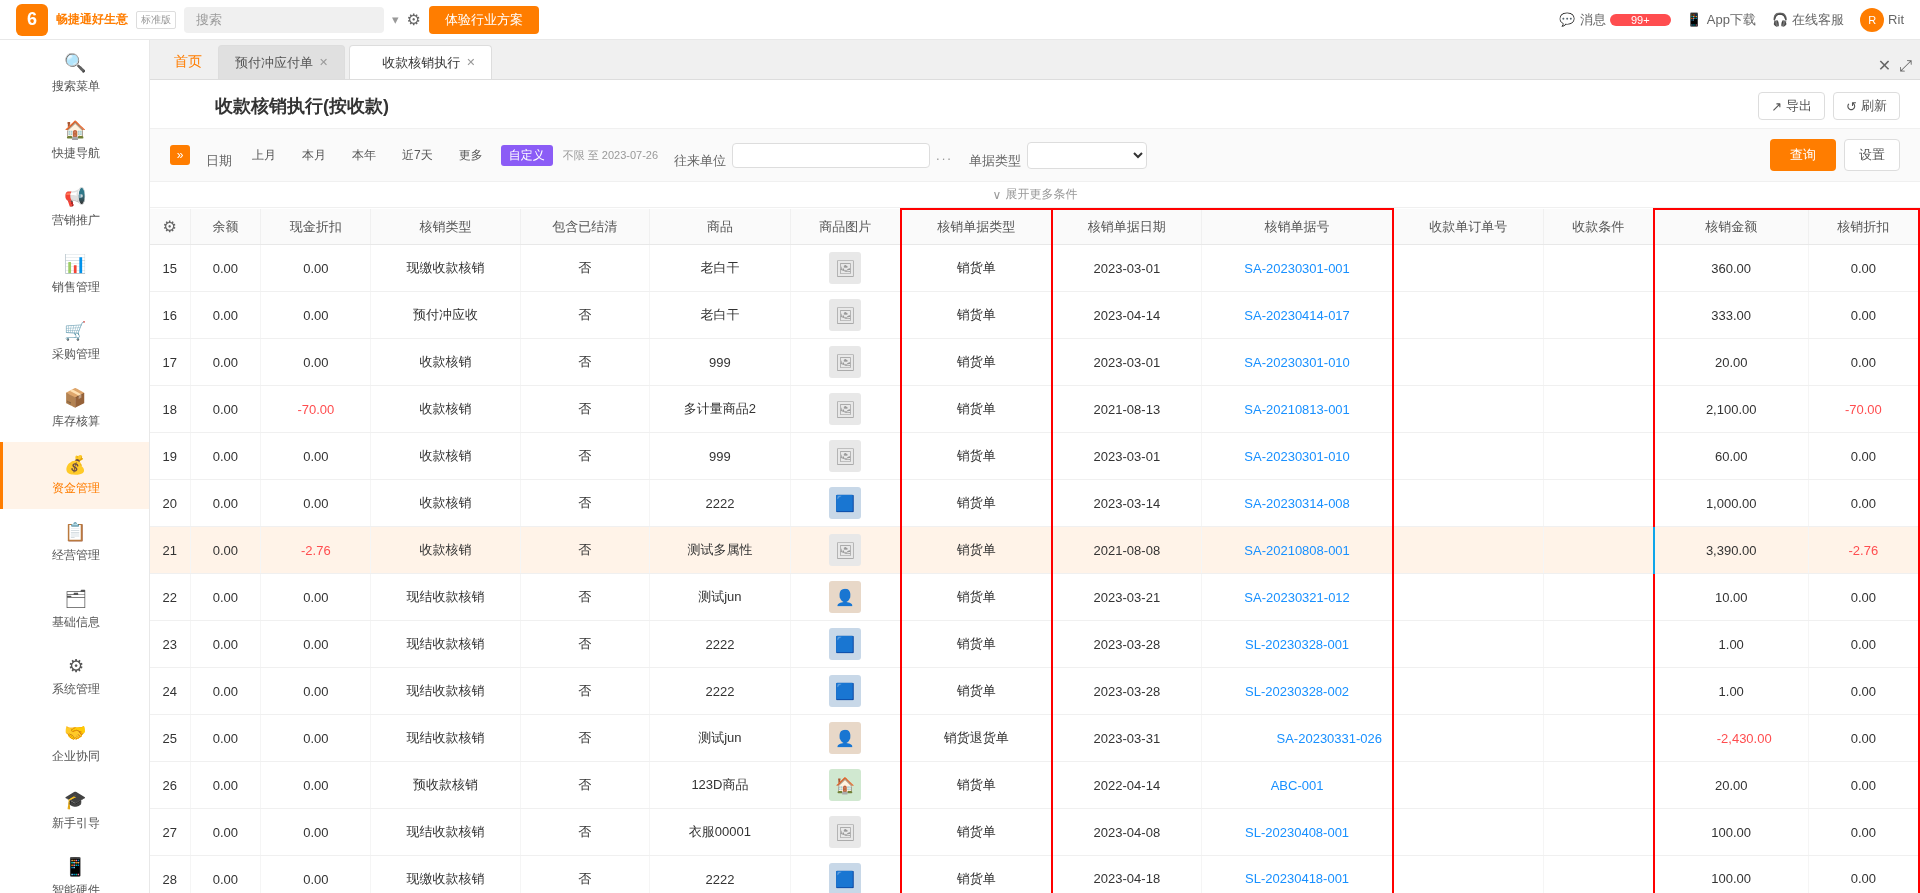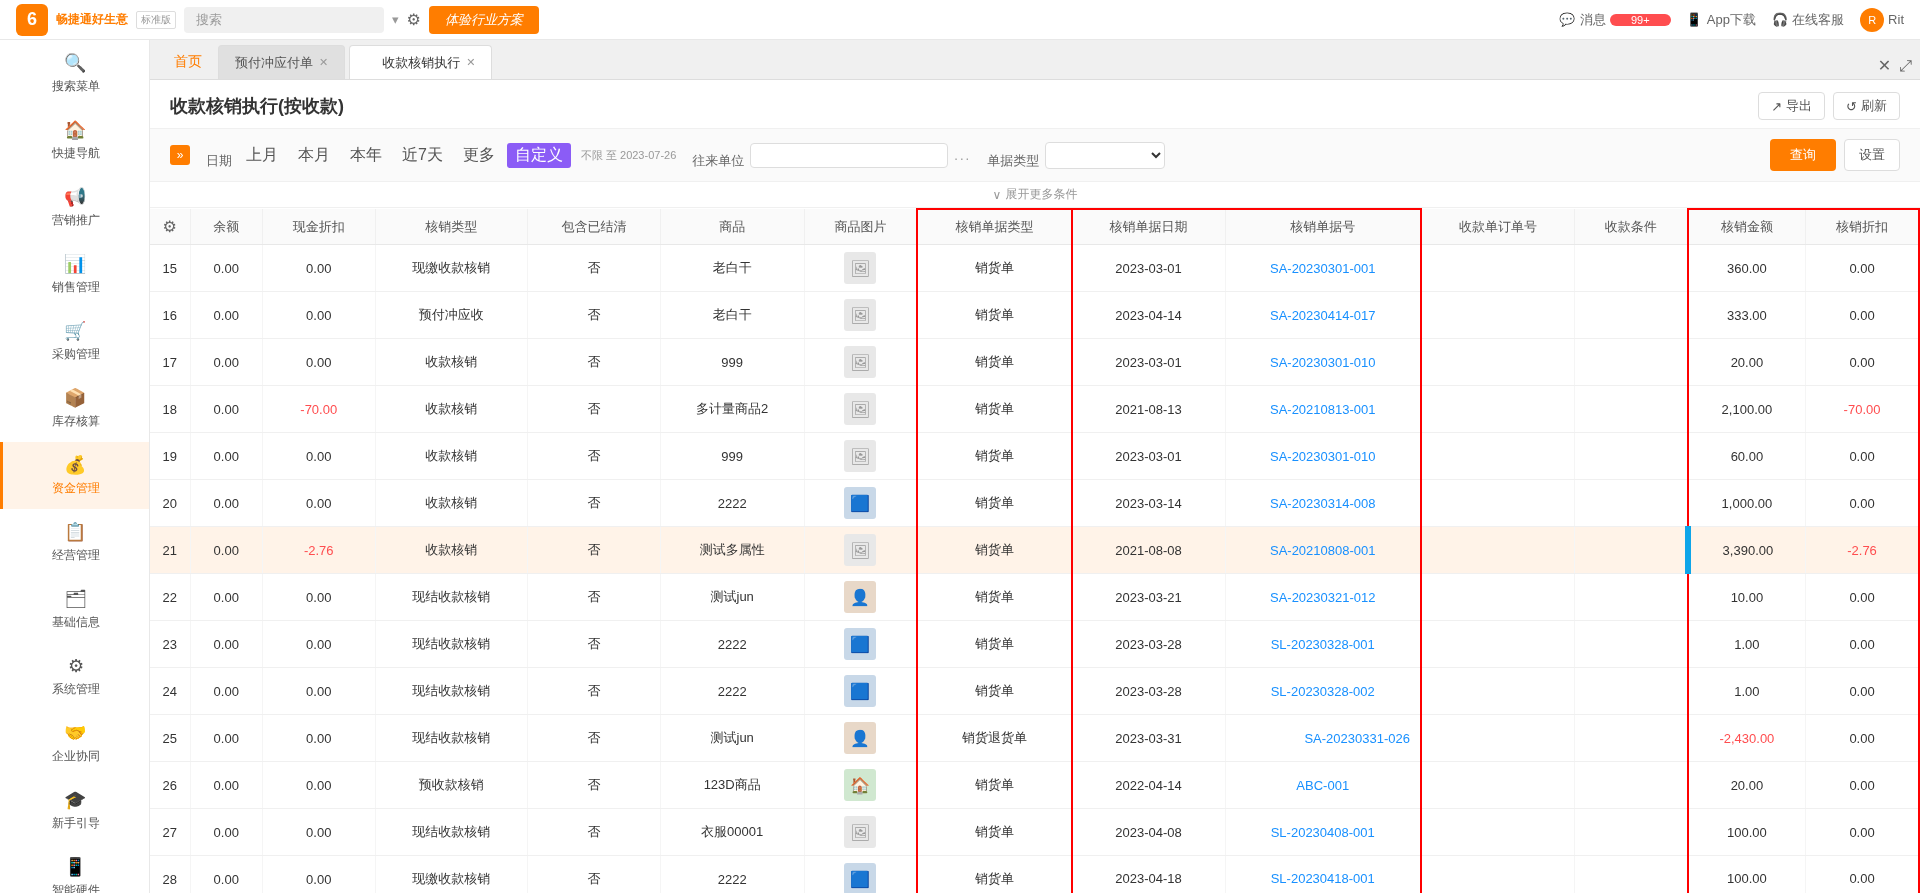--- a/index.html
+++ b/index.html
@@ -27,21 +27,20 @@
     .top-bar-dropdown { color: #999; cursor: pointer; }
     .top-bar-gear { color: #666; cursor: pointer; font-size: 16px; }
     .top-bar-btn {
       background: #ff7d00;
       color: #fff;
       border: none;
       border-radius: 4px;
       padding: 5px 16px;
       cursor: pointer;
       font-size: 13px;
-      font-style: italic;
     }
     .top-bar-right { display: flex; align-items: center; gap: 16px; }
     .top-bar-icon-group { display: flex; align-items: center; gap: 4px; color: #666; cursor: pointer; font-size: 13px; }
     .badge {
       background: #ff4d4f;
       color: #fff;
       border-radius: 8px;
       padding: 0 21px;
       font-size: 11px;
       min-width: 18px;
@@ -134,21 +133,21 @@
     .page-area { flex: 1; background: #fff; overflow: hidden; display: flex; flex-direction: column; }
 
     
     .page-header {
       display: flex;
       align-items: center;
       justify-content: space-between;
       padding: 12px 20px 8px;
       border-bottom: 1px solid #f0f0f0;
     }
-    .page-title { font-size: 18px; font-weight: bold; color: #333; }
+    .page-title { font-size: 18px; font-weight: bold; color: #333; margin-left: 45px; }
     .page-header-actions { display: flex; gap: 8px; }
     .header-action-btn {
       display: flex; align-items: center; gap: 4px;
       padding: 4px 12px; border: 1px solid #ddd; border-radius: 4px;
       background: #fff; cursor: pointer; color: #555; font-size: 13px;
     }
 
     
     .filter-bar {
       padding: 10px 20px;
@@ -171,21 +170,21 @@
       align-items: center;
       justify-content: center;
       font-size: 12px;
       flex-shrink: 0;
     }
     .filter-group { display: flex; align-items: center; gap: 6px; }
     .filter-label { color: #666; font-size: 13px; margin-top: 12px; }
     .filter-date-options { display: flex; gap: 4px; }
     .date-option {
       padding: 2px 8px; border-radius: 3px; cursor: pointer;
-      font-size: 16px; color: #555;
+      font-size: 12px; color: #555; margin-left: 6px;
     }
     .date-option.custom {
       background: #8b5cf6;
       color: #fff;
       border-radius: 3px;
     }
     .date-hint { font-size: 11px; color: #999; margin-left: 4px; }
     .filter-input {
       border: 1px solid #ddd; border-radius: 4px;
       padding: 4px 10px; font-size: 13px; color: #333;
@@ -578,21 +577,21 @@
       <td class="negative">-2.76</td>
       <td>收款核销</td>
       <td>否</td>
       <td>测试多属性</td>
       <td style="text-align:center;"><div class="img-placeholder">🖼</div></td>
       <td style="border-left: 2px solid #ff0000; border-right: 2px solid #ff0000;">销货单</td>
       <td style="border-left: 2px solid #ff0000;">2021-08-08</td>
       <td style="border-right: 2px solid #ff0000;"><a class="link-text">SA-20210808-001</a></td>
       <td></td>
       <td></td>
-      <td class="" style="border-left: 6px solid #0ea5e9;">3,390.00</td>
+      <td class="" style="border-left: 2px solid #0ea5e9;">3,390.00</td>
       <td class="negative" style="border-right: 2px solid #ff0000;">-2.76</td>
     </tr>
               <tr>
       <td>22</td>
       <td>0.00</td>
       <td class="">0.00</td>
       <td>现结收款核销</td>
       <td>否</td>
       <td>测试jun</td>
       <td style="text-align:center;"><div class="img-placeholder person-img">👤</div></td>
@@ -642,21 +641,21 @@
       <td class="">0.00</td>
       <td>现结收款核销</td>
       <td>否</td>
       <td>测试jun</td>
       <td style="text-align:center;"><div class="img-placeholder person-img">👤</div></td>
       <td style="border-left: 2px solid #ff0000; border-right: 2px solid #ff0000;">销货退货单</td>
       <td style="border-left: 2px solid #ff0000;">2023-03-31</td>
       <td style="border-right: 2px solid #ff0000; text-align: right;"><a class="link-text">SA-20230331-026</a></td>
       <td></td>
       <td></td>
-      <td class="negative-amount" style="border-left: 2px solid #ff0000;">-2,430.00</td>
+      <td class="negative-amount" style="border-left: 2px solid #ff0000; padding-left: 36px;">-2,430.00</td>
       <td class="" style="border-right: 2px solid #ff0000;">0.00</td>
     </tr>
               <tr>
       <td>26</td>
       <td>0.00</td>
       <td class="">0.00</td>
       <td>预收款核销</td>
       <td>否</td>
       <td>123D商品</td>
       <td style="text-align:center;"><div class="img-placeholder has-img">🏠</div></td>

